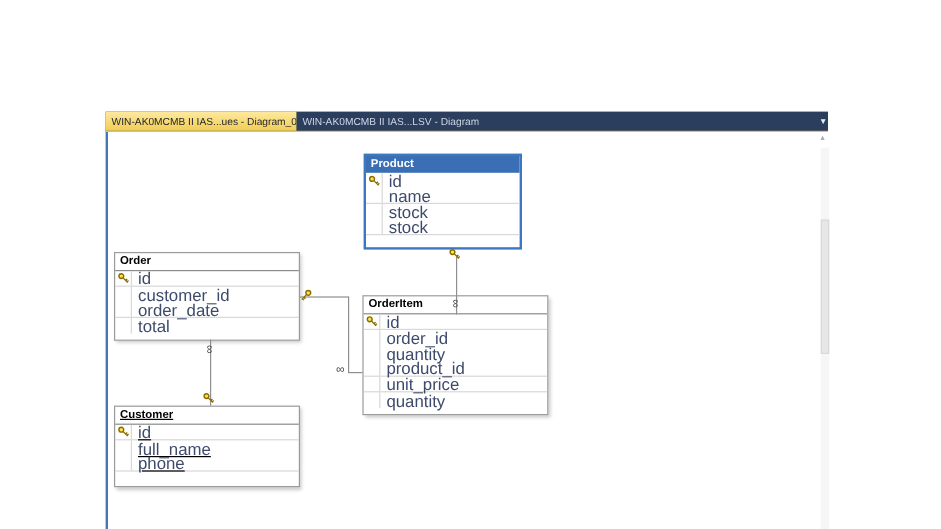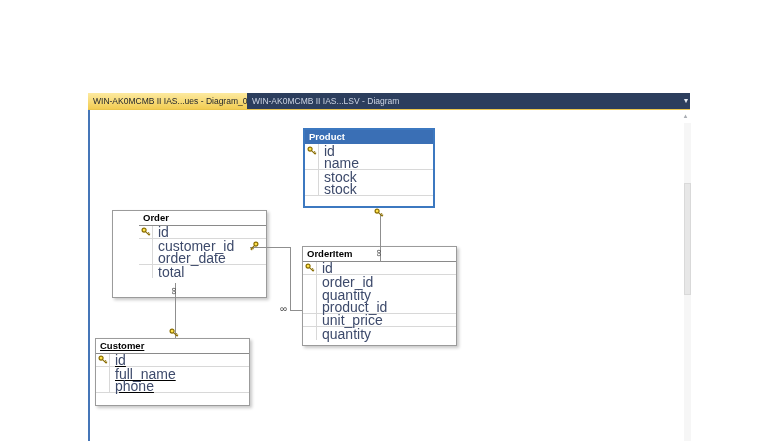--- a/index.html
+++ b/index.html
@@ -83,21 +83,21 @@
         </div>
         <div class="row">
           <span class="keycell"></span>
           <span class="colname">stock</span>
         </div>
         <div class="row divider">
           <span class="keycell"></span>
           <span class="colname">stock</span>
         </div>
       </div>
-      <div class="tbl" style="left: 112px; top: 210px; width: 155px; height: 88px; padding-left: 26px;">
+      <div class="tbl" style="left: 95px; top: 210px; width: 155px; height: 74px;">
         <div class="tbl-h">Order</div>
         <div class="row divider">
           <span class="keycell">
             <svg width="10" height="10" viewBox="0 0 11 11">
               <circle cx="3.4" cy="3.4" r="2.2" fill="#ffe24a" stroke="#8a6d00" stroke-width="1.3"></circle>
               <path d="M5 5 L9.3 9.3 M7.4 7.4 L8.8 6 M8.7 8.7 L10 7.4" stroke="#8a6d00" stroke-width="1.2" fill="none"></path>
             </svg>
           </span>
           <span class="colname">id</span>
         </div>

